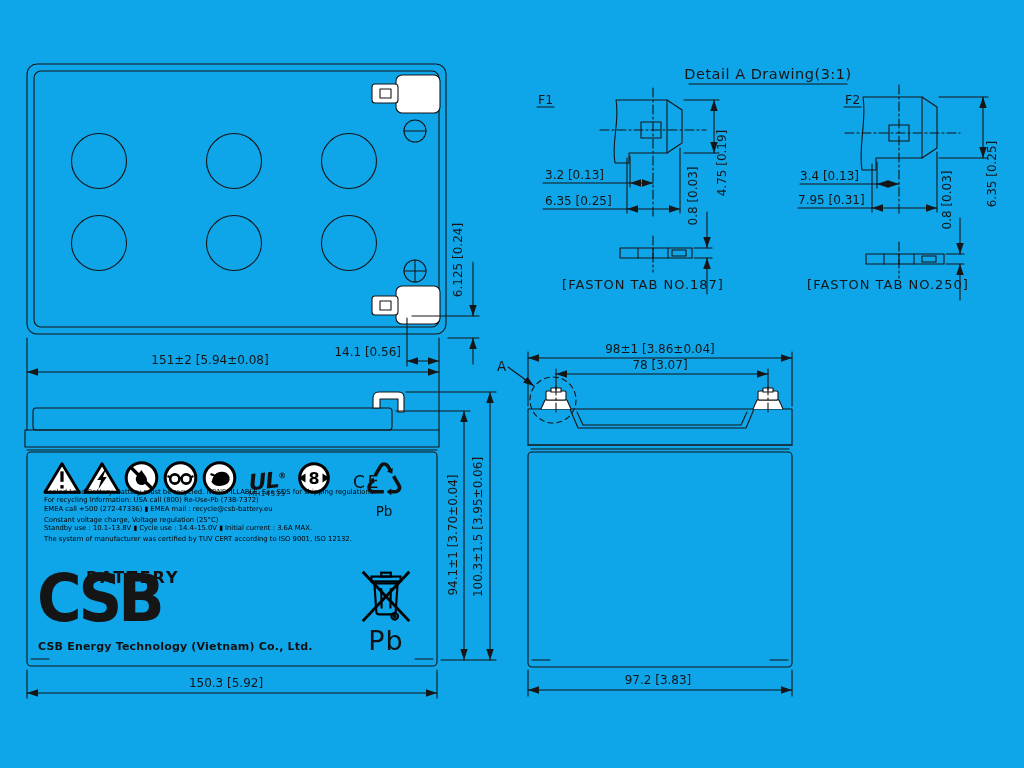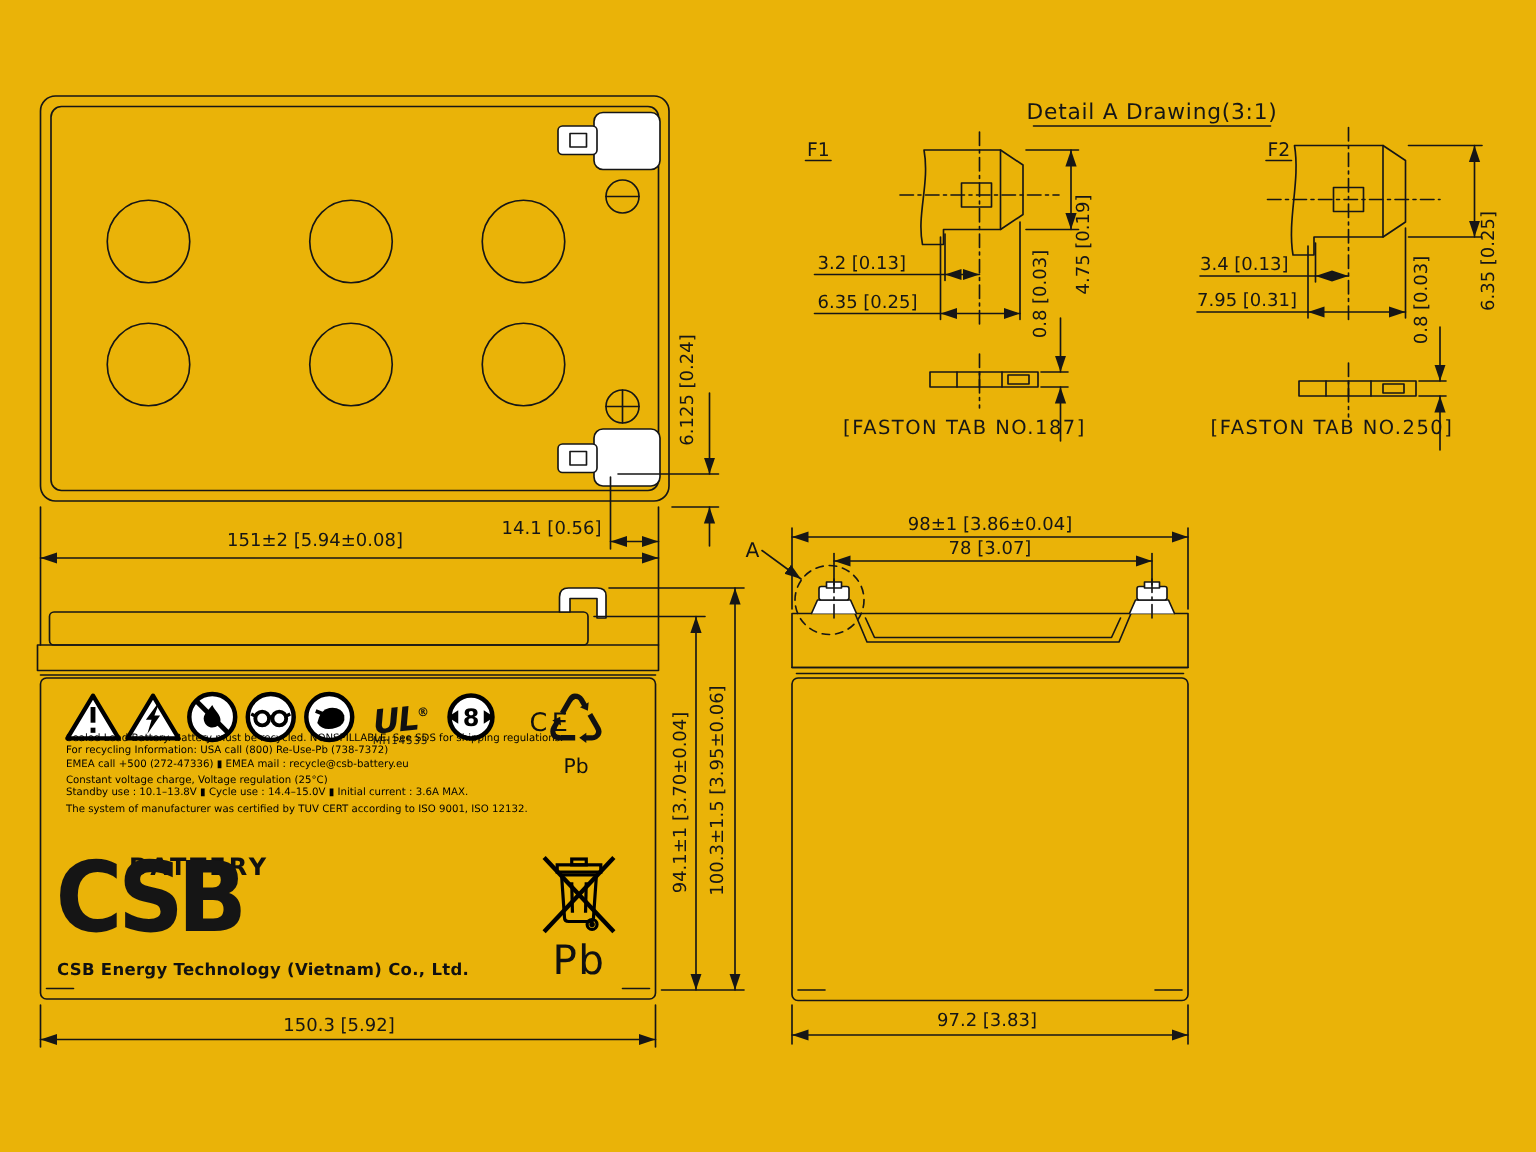--- a/index.html
+++ b/index.html
@@ -1,16 +1,16 @@
 <!DOCTYPE html>
 <html><head>
 <meta charset="utf-8">
 <style>
   html,body{margin:0;padding:0;background:#fff;}
-  #app{position:relative;width:1024px;height:768px;background:#eab308;overflow:hidden;
+  #app{position:relative;width:1024px;height:768px;background:#0ea5e9;overflow:hidden;
        font-family:"DejaVu Sans",sans-serif;color:#111;}
   #app svg.drawing{position:absolute;left:0;top:0;}
   svg.drawing text{font-family:"DejaVu Sans",sans-serif;font-size:12px;fill:#161616;}
   svg.drawing .cap{font-size:13px;letter-spacing:1px;}
   svg.drawing .ttl{font-size:14.5px;letter-spacing:.5px;}
   svg.drawing .flbl{font-size:12.5px;}
 
   
   .batlabel{position:absolute;left:29px;top:455px;width:406px;height:211px;}
   .batlabel *{box-sizing:border-box;}

